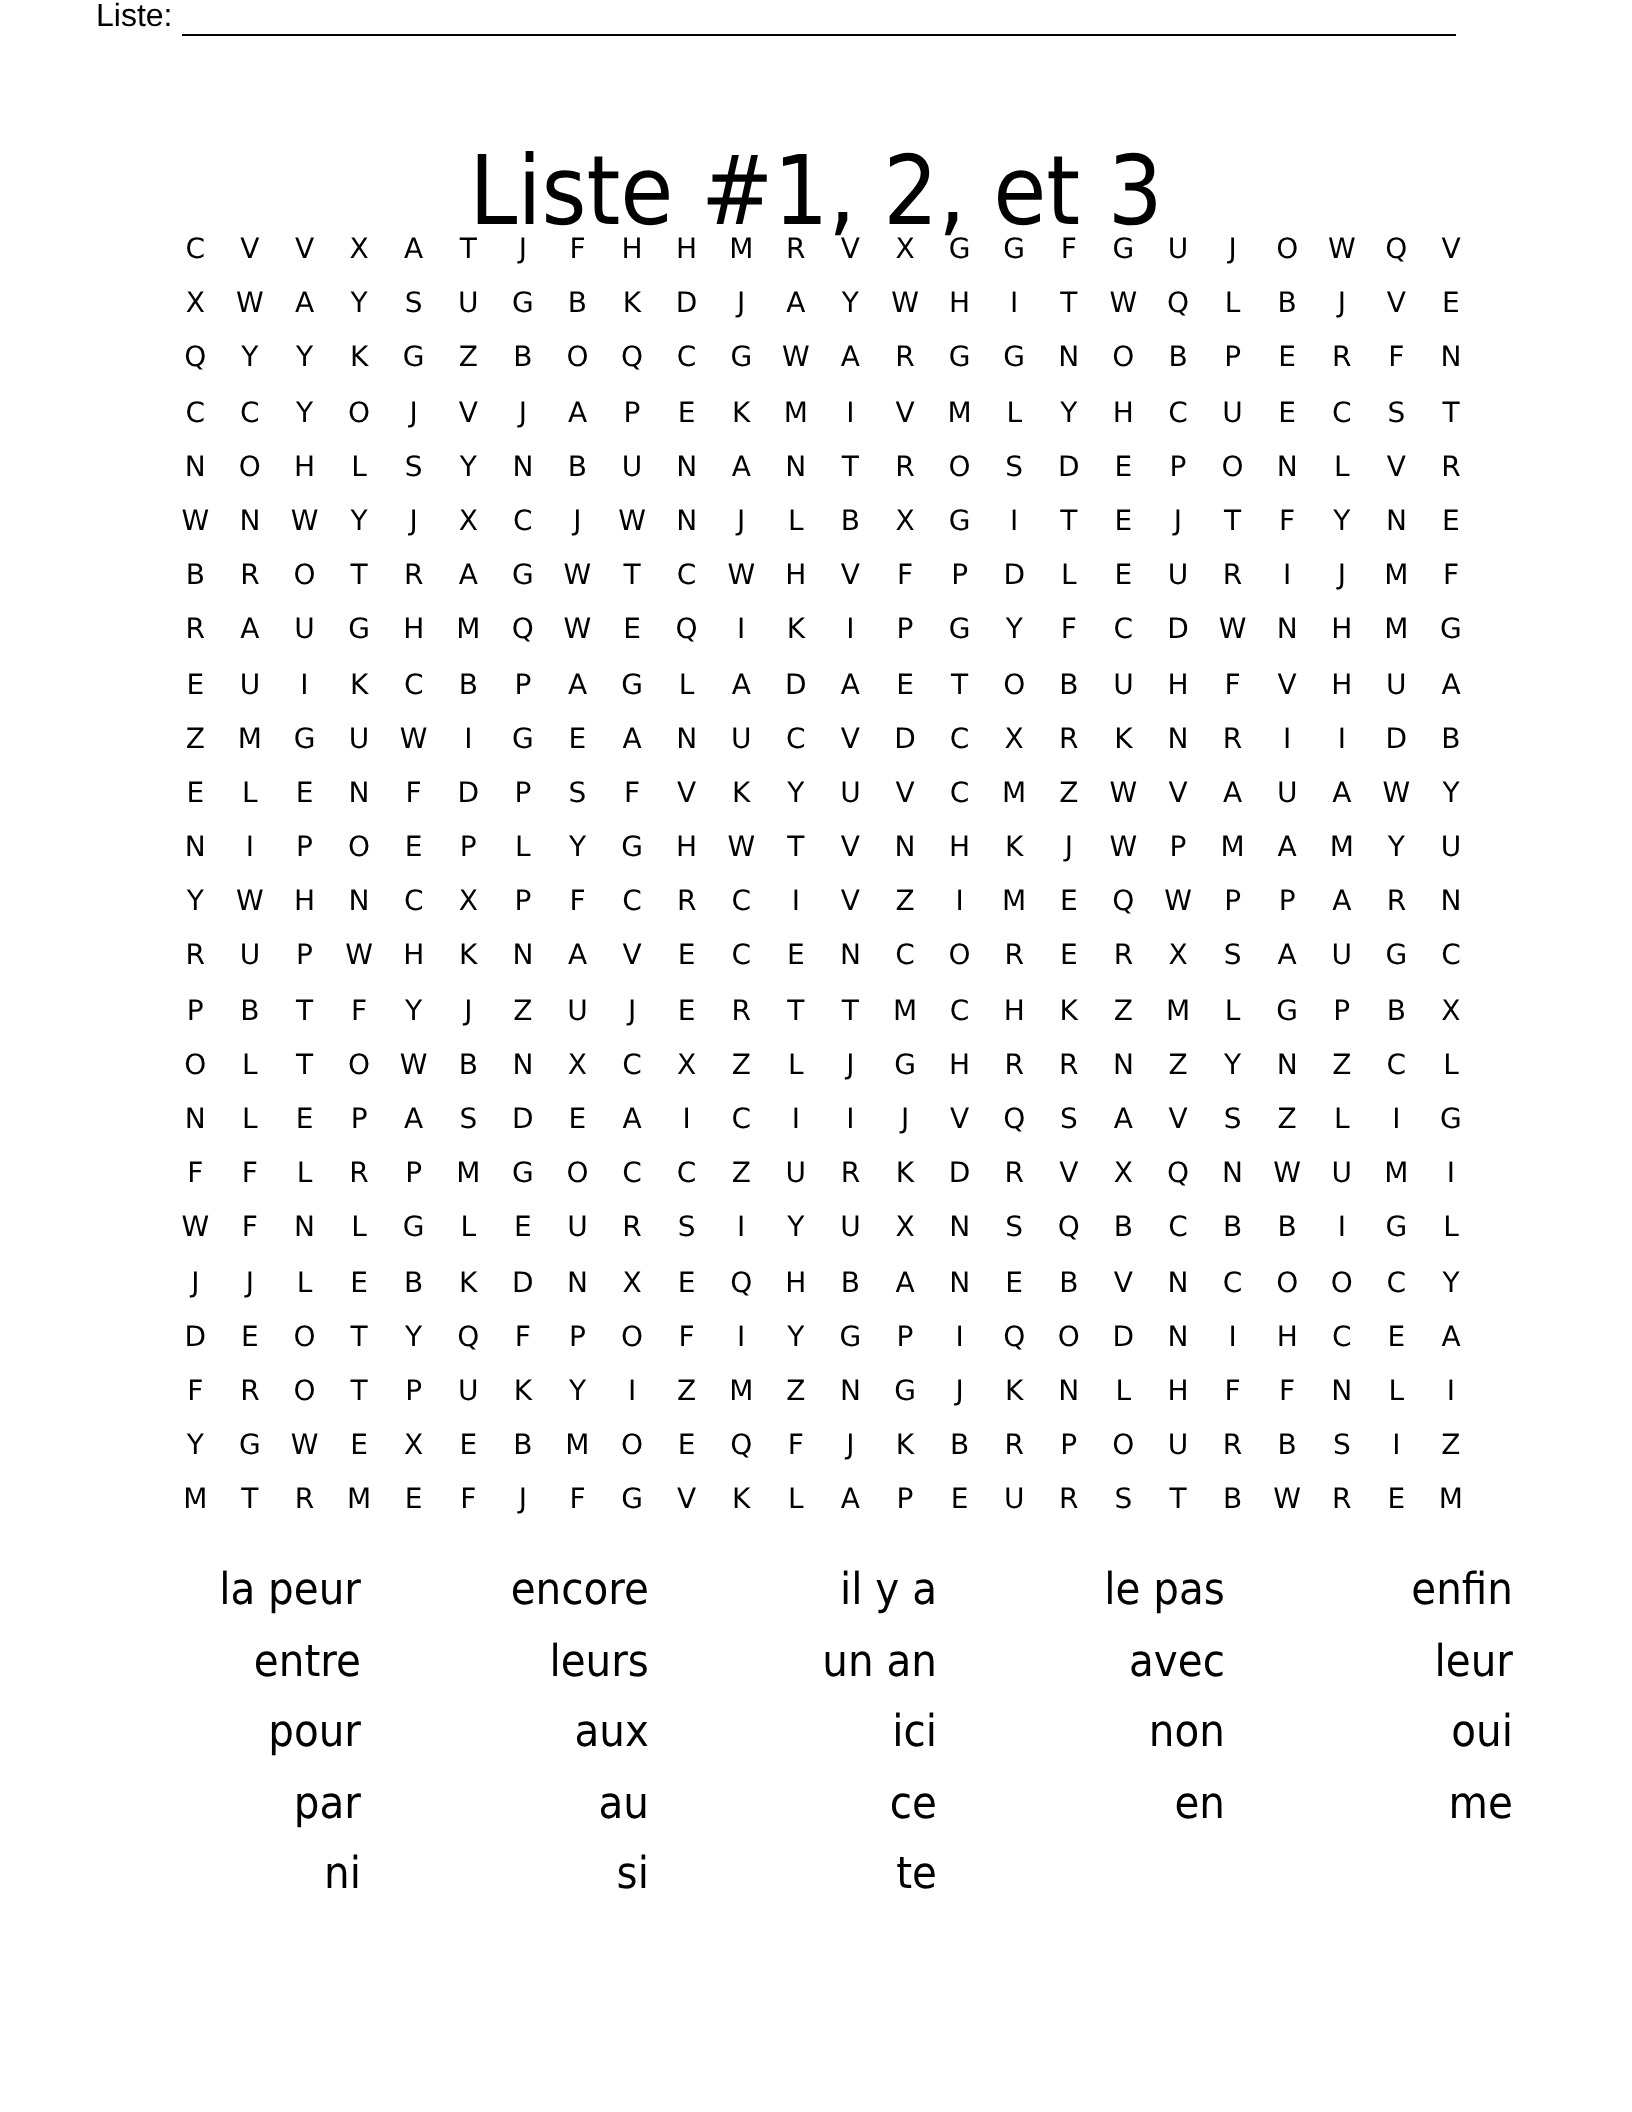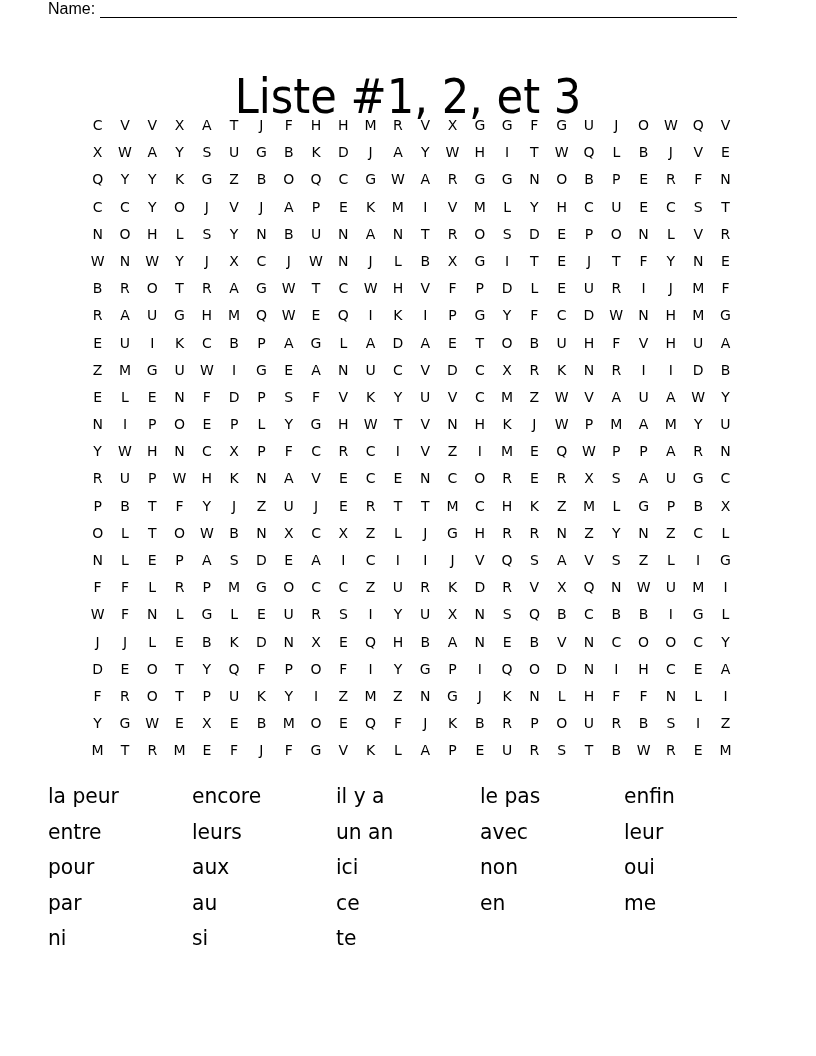--- a/index.html
+++ b/index.html
@@ -23,28 +23,29 @@
       font-family: "DejaVu Sans", sans-serif; font-size: 14px;
     }
     .grid .cell {
       text-align: center; line-height: 27.2px; letter-spacing: 0;
     }
     .words {
       position: absolute; left: 48px; top: 780px;
       display: grid; grid-template-columns: repeat(5, 144px); grid-auto-rows: 35.6px;
       font-family: "DejaVu Sans", sans-serif; font-size: 22px;
       grid-auto-flow: row;
+      text-align: right;
     }
     .words .word { line-height: 32px; white-space: nowrap; transform: scaleX(0.92); transform-origin: left; }
   </style>
 </head>
 <body>
 
 <div class="name-line">
-  <span>Name:</span>
+  <span>Liste:</span>
   <span class="blank"></span>
 </div>
 
 <h1 class="title">Liste #1, 2, et 3</h1>
 
 <div class="grid" id="grid">
     <div class="cell">C</div>
     <div class="cell">V</div>
     <div class="cell">V</div>
     <div class="cell">X</div>

